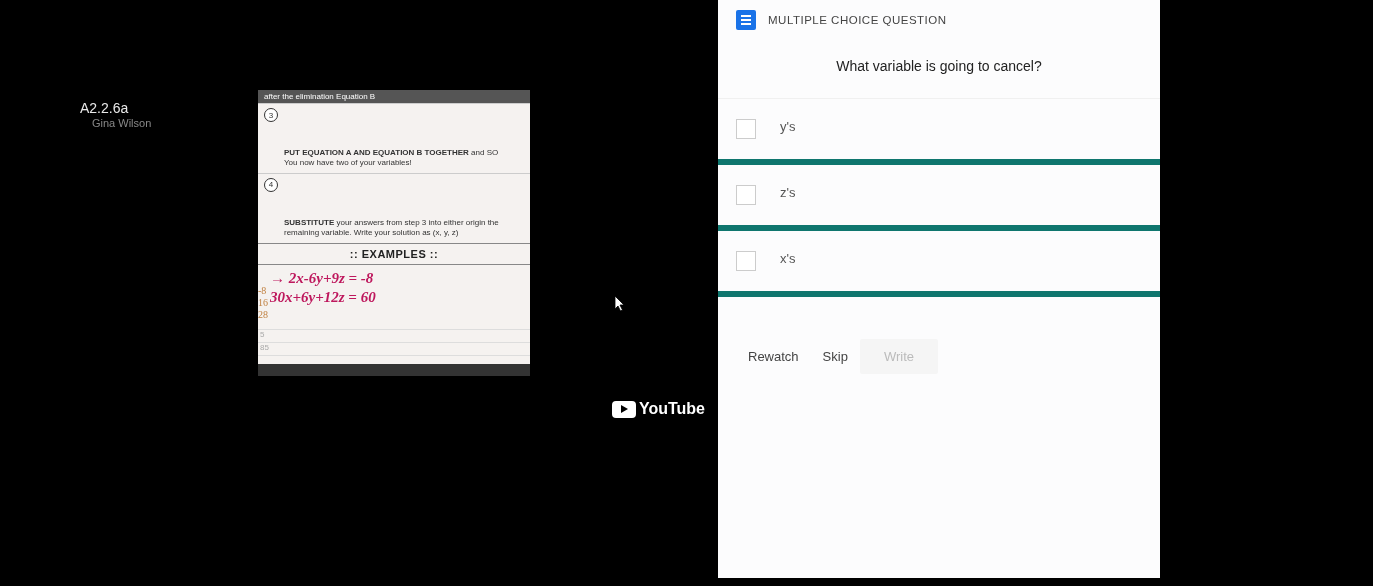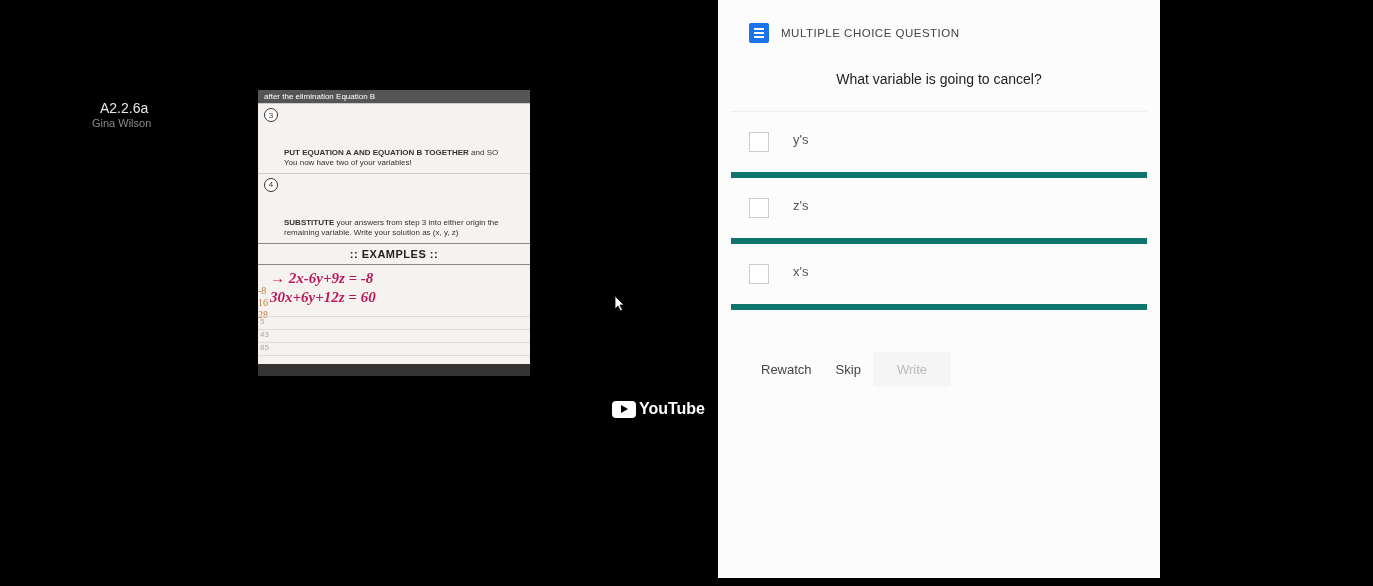--- a/index.html
+++ b/index.html
@@ -14,21 +14,21 @@
     .video-area {
       position: absolute;
       left: 0;
       top: 0;
       width: 715px;
       height: 586px;
       background: #000;
     }
     .video-title {
       position: absolute;
-      left: 100px;
+      left: 80px;
       top: 100px;
       color: #e8e8e8;
       font-size: 14px;
       font-weight: 400;
     }
     .video-author {
       position: absolute;
       left: 92px;
       top: 117px;
       color: #888;
@@ -144,21 +144,21 @@
       pointer-events: none;
     }
     .quiz-panel {
       position: absolute;
       left: 718px;
       top: 0;
       width: 442px;
       height: 578px;
       background: #fcfcfd;
       color: #333;
-      padding: 13px;
+      padding: 0;
     }
     .quiz-header {
       display: flex;
       align-items: center;
       gap: 12px;
       padding: 10px 18px 16px;
     }
     .quiz-icon {
       width: 20px;
       height: 20px;
@@ -268,21 +268,20 @@
       <div>-8</div>
       <div>16</div>
       <div>28</div>
     </div>
     <div class="ws-handwriting">
       <div>→ 2x-6y+9z = -8</div>
       <div>  30x+6y+12z = 60</div>
     </div>
     <div class="ws-lines">
       <div>5</div>
-      <div>43</div>
       <div>85</div>
     </div>
     <div class="ws-bottom-bar"></div>
   </div>
 
   <div class="youtube-logo">
     <div class="yt-icon"></div>
     <span>YouTube</span>
   </div>
 </div>

